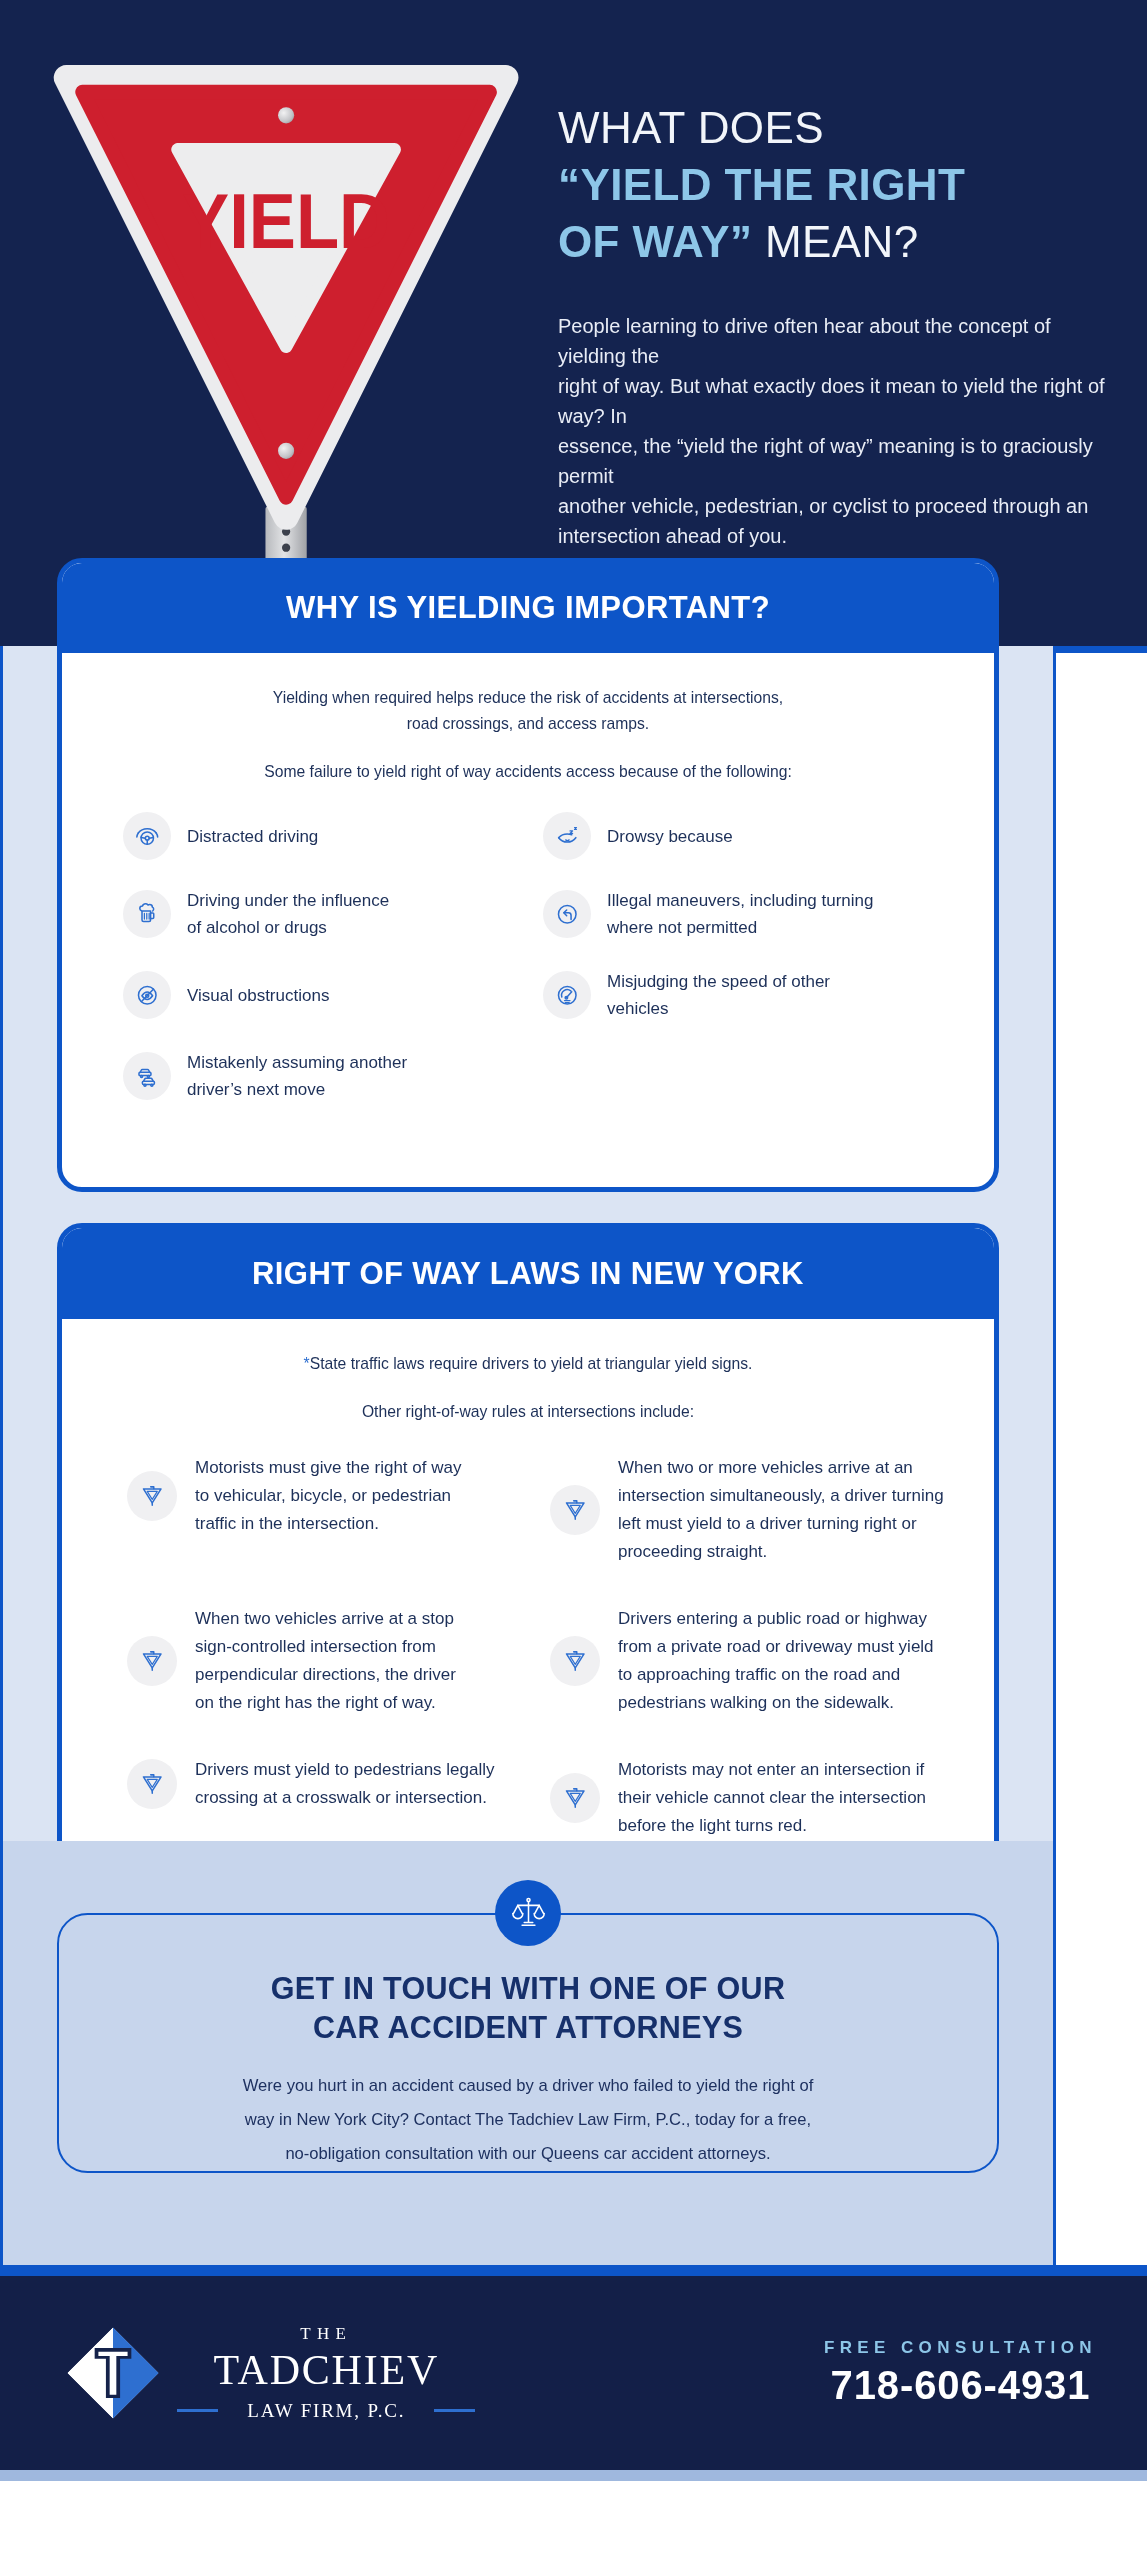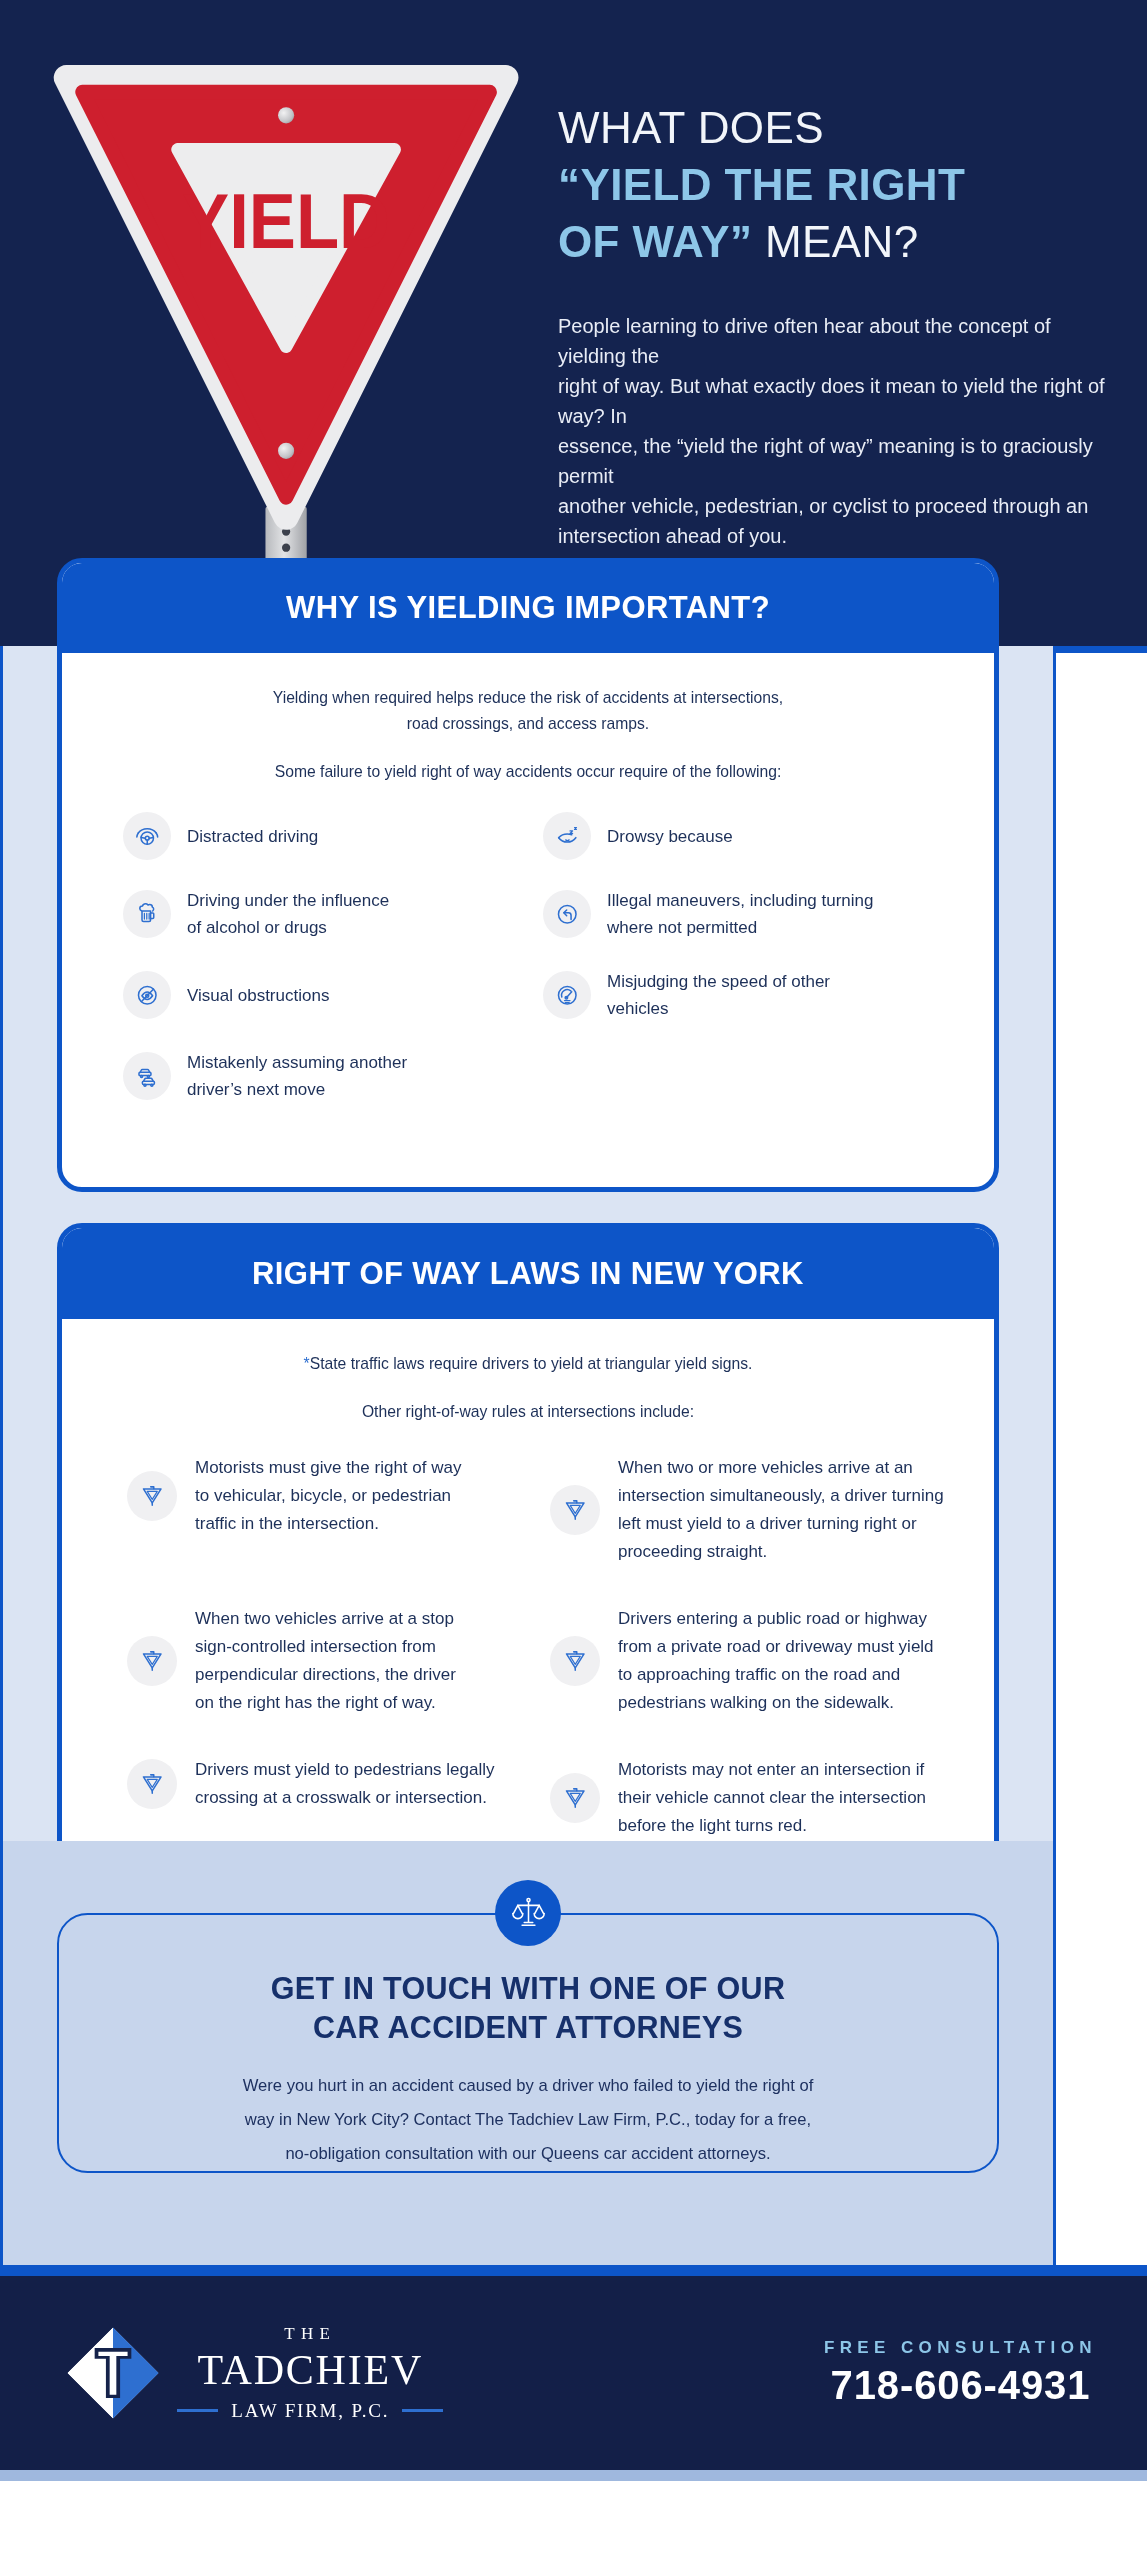--- a/index.html
+++ b/index.html
@@ -71,21 +71,21 @@
   .cta-heading{text-align:center;color:#16306b;font-size:30.5px;line-height:39px;font-weight:700;letter-spacing:0.3px;}
   .cta-para{text-align:center;color:#1e3160;font-size:16.6px;line-height:34px;margin-top:21.5px;font-weight:400;}
 
   
   .footer{height:194px;background:var(--footer-navy);display:flex;align-items:center;justify-content:space-between;padding:0 39px 0 63px;}
   .brand{display:flex;align-items:center;}
   .brand svg{width:100px;height:100px;flex:none;}
   .brand-text{margin-left:14.3px;text-align:center;font-family:"Liberation Serif",serif;color:#fff;}
   .brand-the{font-size:17px;letter-spacing:6.3px;font-weight:400;}
   .brand-name{font-size:42px;letter-spacing:1.8px;font-weight:400;margin-top:1.8px;}
-  .brand-firm-row{display:flex;align-items:center;justify-content:center;gap:13px;margin-top:5.4px;}
+  .brand-firm-row{display:flex;align-items:center;justify-content:center;gap:29px;margin-top:5.4px;}
   .brand-firm{font-size:19px;letter-spacing:1.8px;}
   .dash{width:41px;height:3.6px;background:var(--icon-blue);}
   .contact{text-align:center;margin-right:12px;}
   .contact-label{color:var(--sky);font-size:17px;font-weight:700;letter-spacing:5.4px;}
   .contact-phone{color:#fff;font-size:40px;font-weight:700;letter-spacing:0.9px;margin-top:5.4px;}
   .bottom-strip{height:10.8px;background:#9fb8de;}
 </style>
 </head>
 <body>
 
@@ -137,21 +137,21 @@
 
   <div class="light">
     <div class="light-upper">
 
       <section class="card card1">
         <div class="card-header">
           <h2>WHY IS YIELDING IMPORTANT?</h2>
         </div>
         <div class="card-body">
           <p class="center-text">Yielding when required helps reduce the risk of accidents at intersections,<br>road crossings, and access ramps.</p>
-          <p class="lead-text">Some failure to yield right of way accidents occur require of the following:</p>
+          <p class="lead-text">Some failure to yield right of way accidents access because of the following:</p>
           <div class="causes">
 
             <div class="cause-item">
               <span class="circle-ic">
                 <svg class="lineart" viewBox="0 0 32 32">
                   <circle cx="16" cy="18" r="6.5"></circle>
                     <circle cx="16" cy="18" r="2"></circle>
                   <path d="M9.6 17.2l4.3 .9M22.4 17.2l-4.3 .9M16 20.2v4.2"></path>
                   <path d="M6.6 12.6c2-2.7 5.4-4.4 9.4-4.4s7.4 1.7 9.4 4.4"></path>
                   <path d="M6.6 12.6c-.9 1.3-1.4 2.7-1.5 4.2M25.4 12.6c.9 1.3 1.4 2.7 1.5 4.2"></path>

